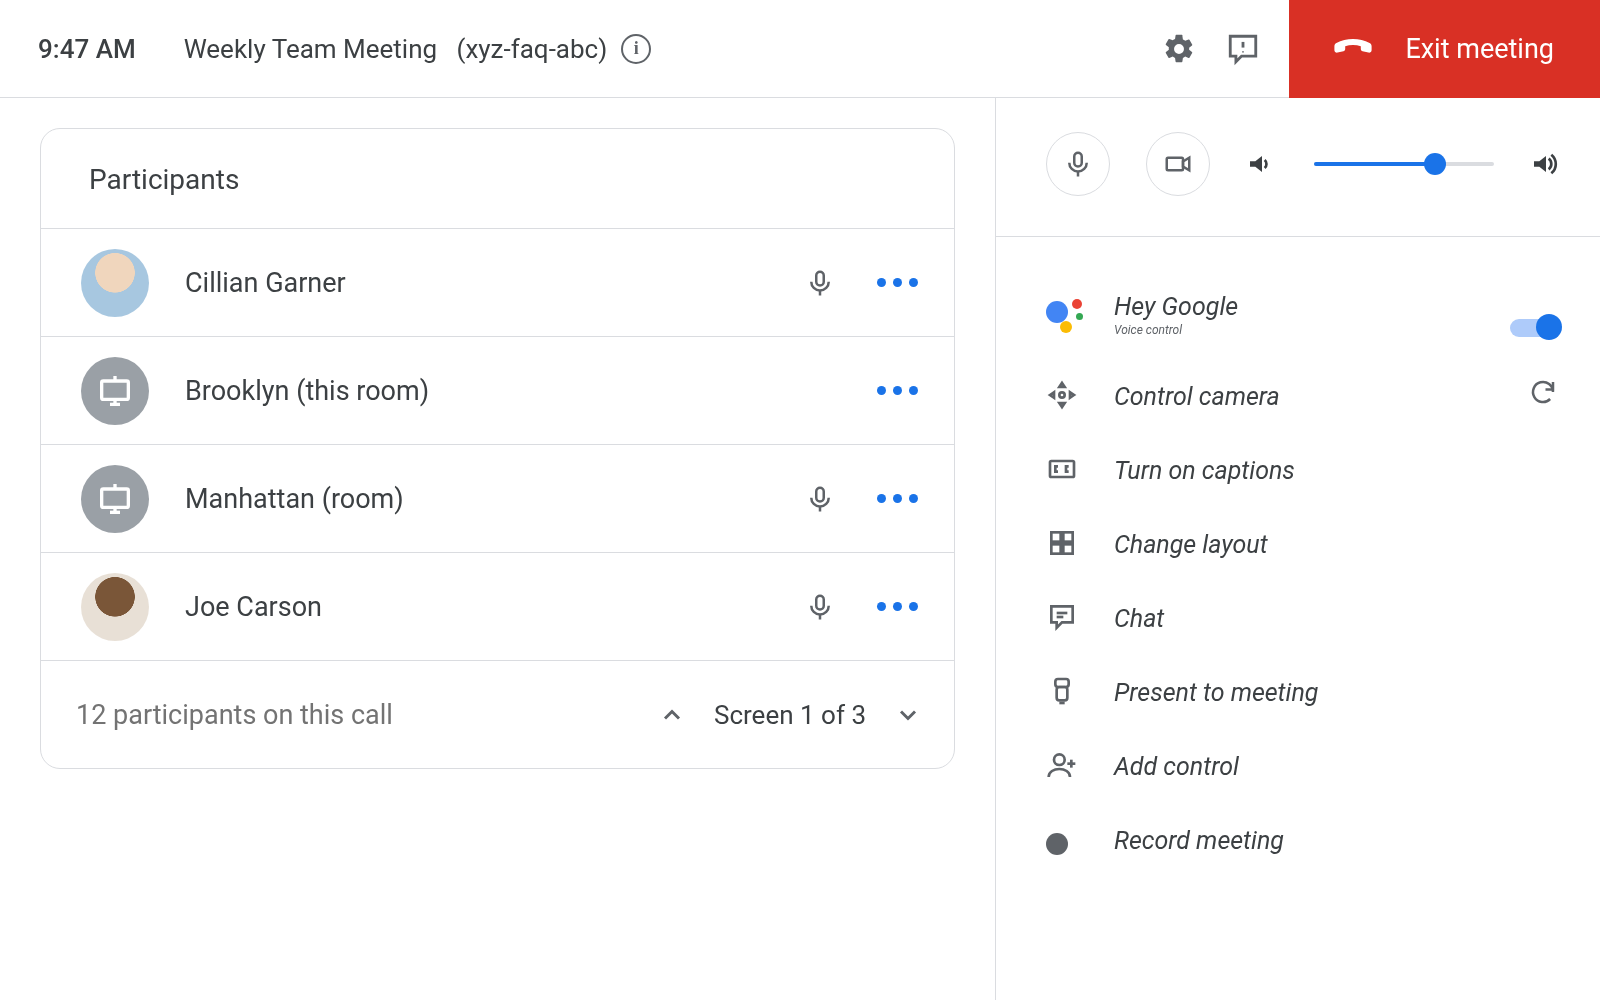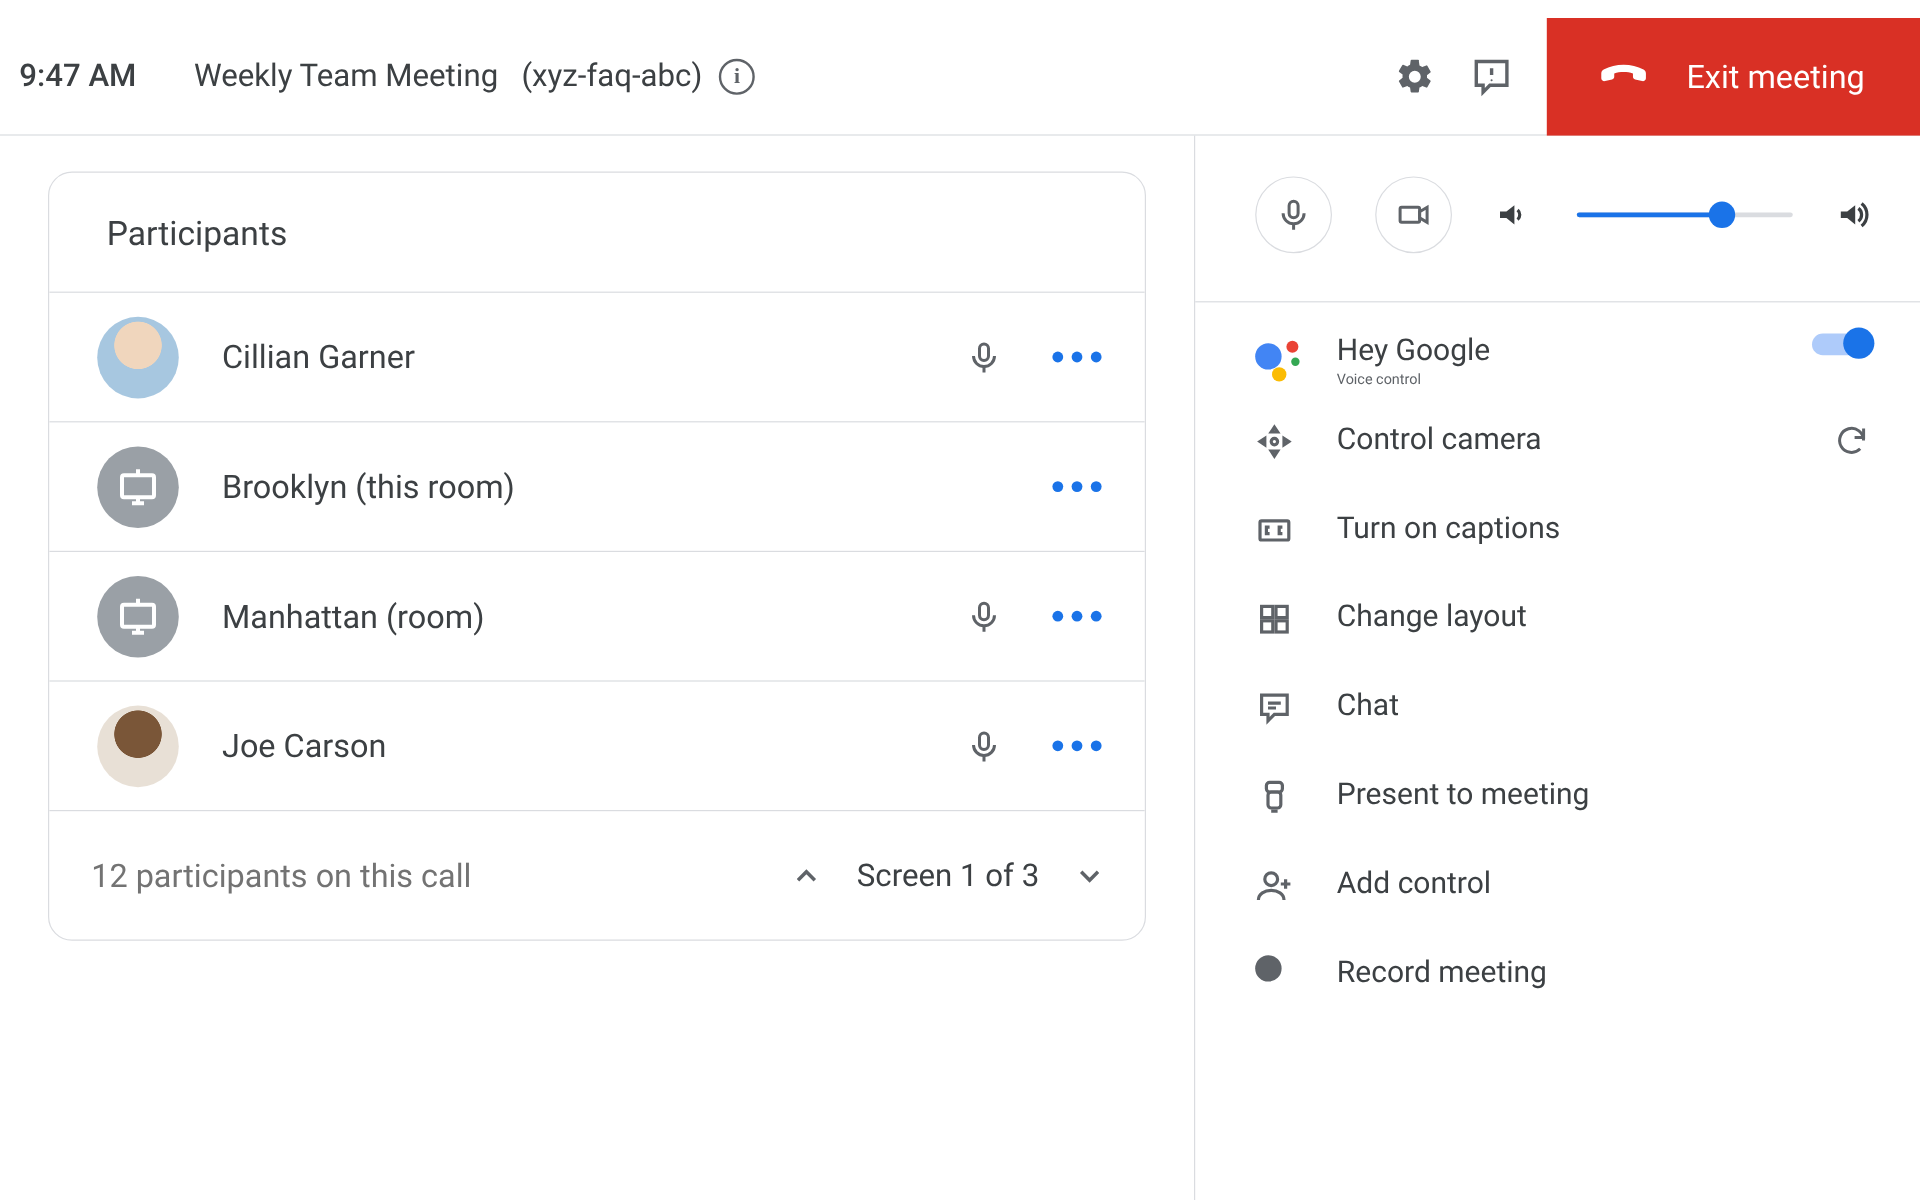--- a/index.html
+++ b/index.html
@@ -7,22 +7,21 @@
   :root{
     --border:#dadce0;
     --grey-icon:#5f6368;
     --blue:#1a73e8;
     --red:#d93025;
   }
 
   
   .topbar{
     display:flex; align-items:center; height:98px; border-bottom:1px solid var(--border);
-    padding-left:16px;
-    margin-top:15px;
+    padding-left:38px;
   }
   .time{ font-size:26px; font-weight:500; color:#3c4043; margin-right:48px; }
   .title{ font-size:26px; font-weight:400; color:#3c4043; }
   .title .code{ font-weight:400; }
   .info-icon{ margin-left:14px; display:flex; align-items:center; justify-content:center; width:30px; height:30px; border-radius:50%; border:2.2px solid var(--grey-icon); color:var(--grey-icon); font-family:serif; font-weight:700; font-size:18px;}
   .top-spacer{ flex:1; }
   .top-icon{ width:36px; height:36px; color:var(--grey-icon); display:flex; align-items:center; justify-content:center; margin-right:28px; cursor:pointer;}
   .exit{
     background:var(--red); color:#fff; height:98px; display:flex; align-items:center;
     padding:0 46px 0 40px; gap:28px; font-size:27px; font-weight:400; cursor:pointer;
@@ -61,21 +60,21 @@
   .circle-btn svg{ width:30px; height:30px;}
   .vol-icon{ color:#3c4043; display:flex; align-items:center;}
   .vol-icon svg{ width:32px; height:32px;}
   .slider{ flex:1; height:40px; position:relative; display:flex; align-items:center;}
   .track-bg{ position:absolute; left:0; right:0; height:4px; background:#dadce0; border-radius:2px;}
   .track-fill{ position:absolute; left:0; width:67%; height:4px; background:var(--blue); border-radius:2px;}
   .thumb{ position:absolute; left:67%; transform:translate(-50%,0); width:22px; height:22px; border-radius:50%; background:var(--blue);}
 
   
   .settings{ padding:26px 42px 0 50px;}
-  .srow{ display:flex; align-items:flex-start; height:74px; cursor:pointer;}
+  .srow{ display:flex; align-items:flex-end; height:74px; cursor:pointer;font-style:italic;}
   .sicon{ width:50px; display:flex; align-items:center; justify-content:flex-start; color:var(--grey-icon);}
   .sicon svg{ width:32px; height:32px;}
   .slabel{ font-size:25px; color:#3c4043; margin-left:18px; flex:1;}
   .ssub{ font-size:12px; color:#5f6368; margin-top:2px;}
   .toggle{ width:48px; height:18px; background:#aecbfa; border-radius:9px; position:relative;}
   .toggle .knob{ position:absolute; right:-4px; top:-5px; width:26px; height:26px; border-radius:50%; background:var(--blue);}
   .reset{ color:var(--grey-icon);}
   .reset svg{width:30px; height:30px;}
 
   .assistant-dots{ position:relative; width:44px; height:44px;}

